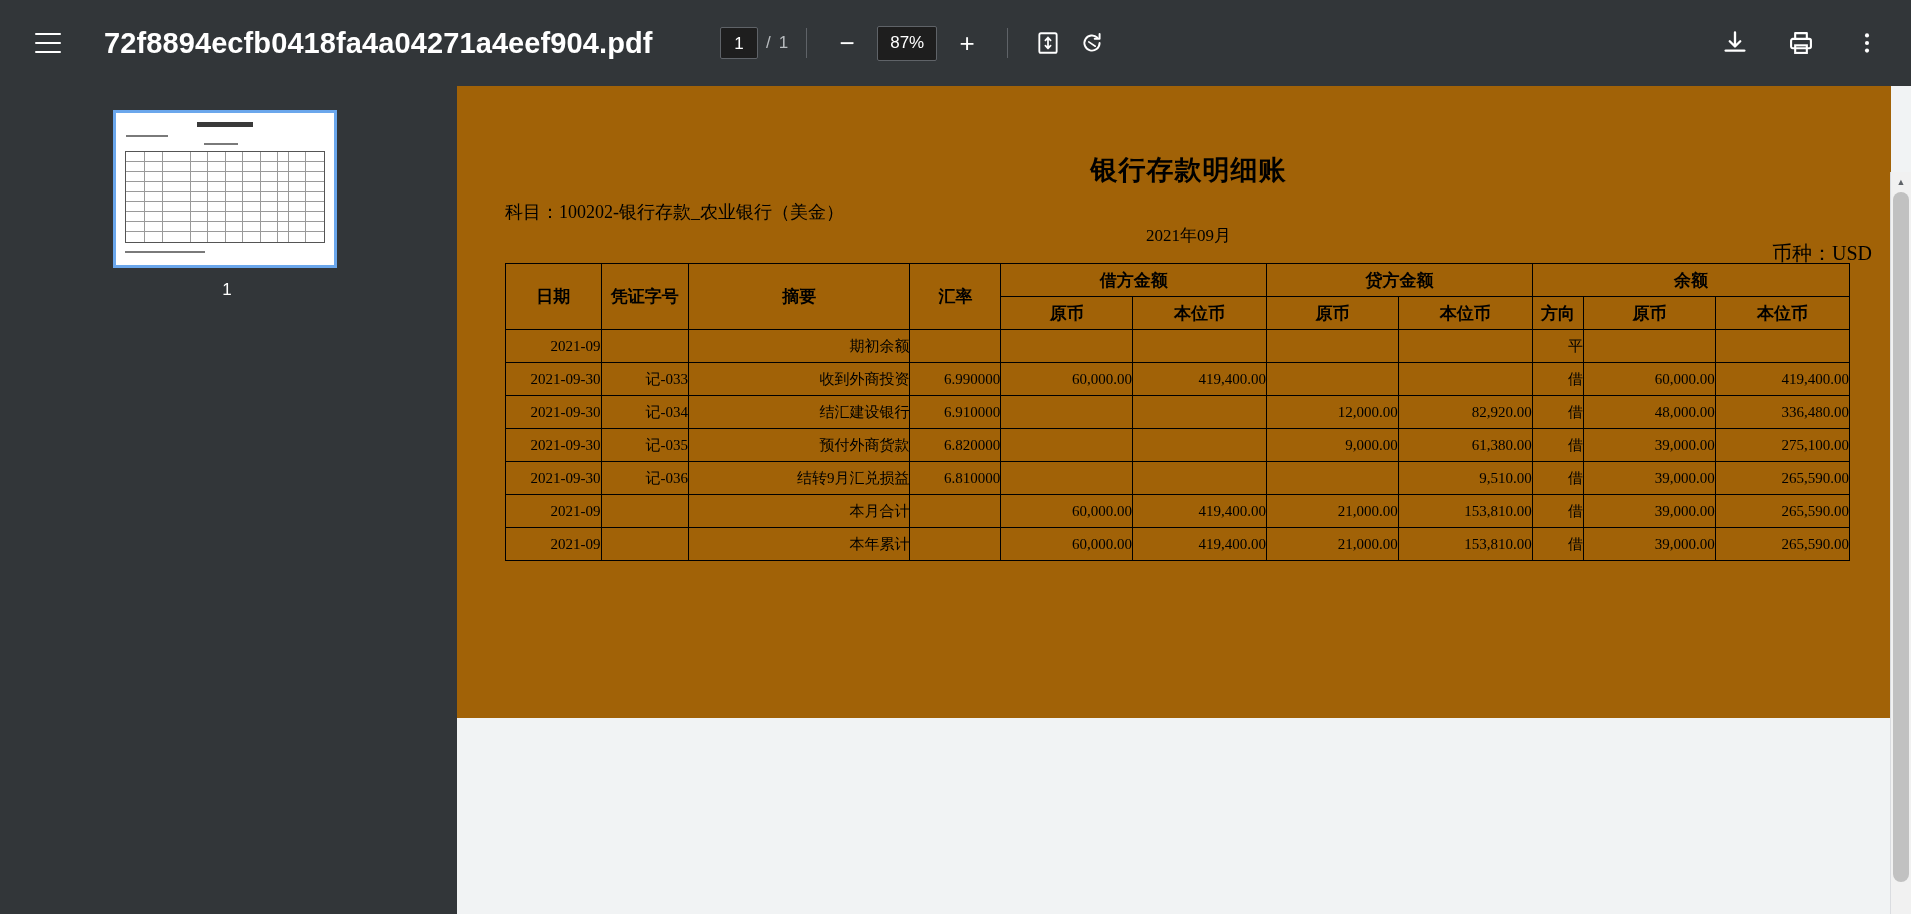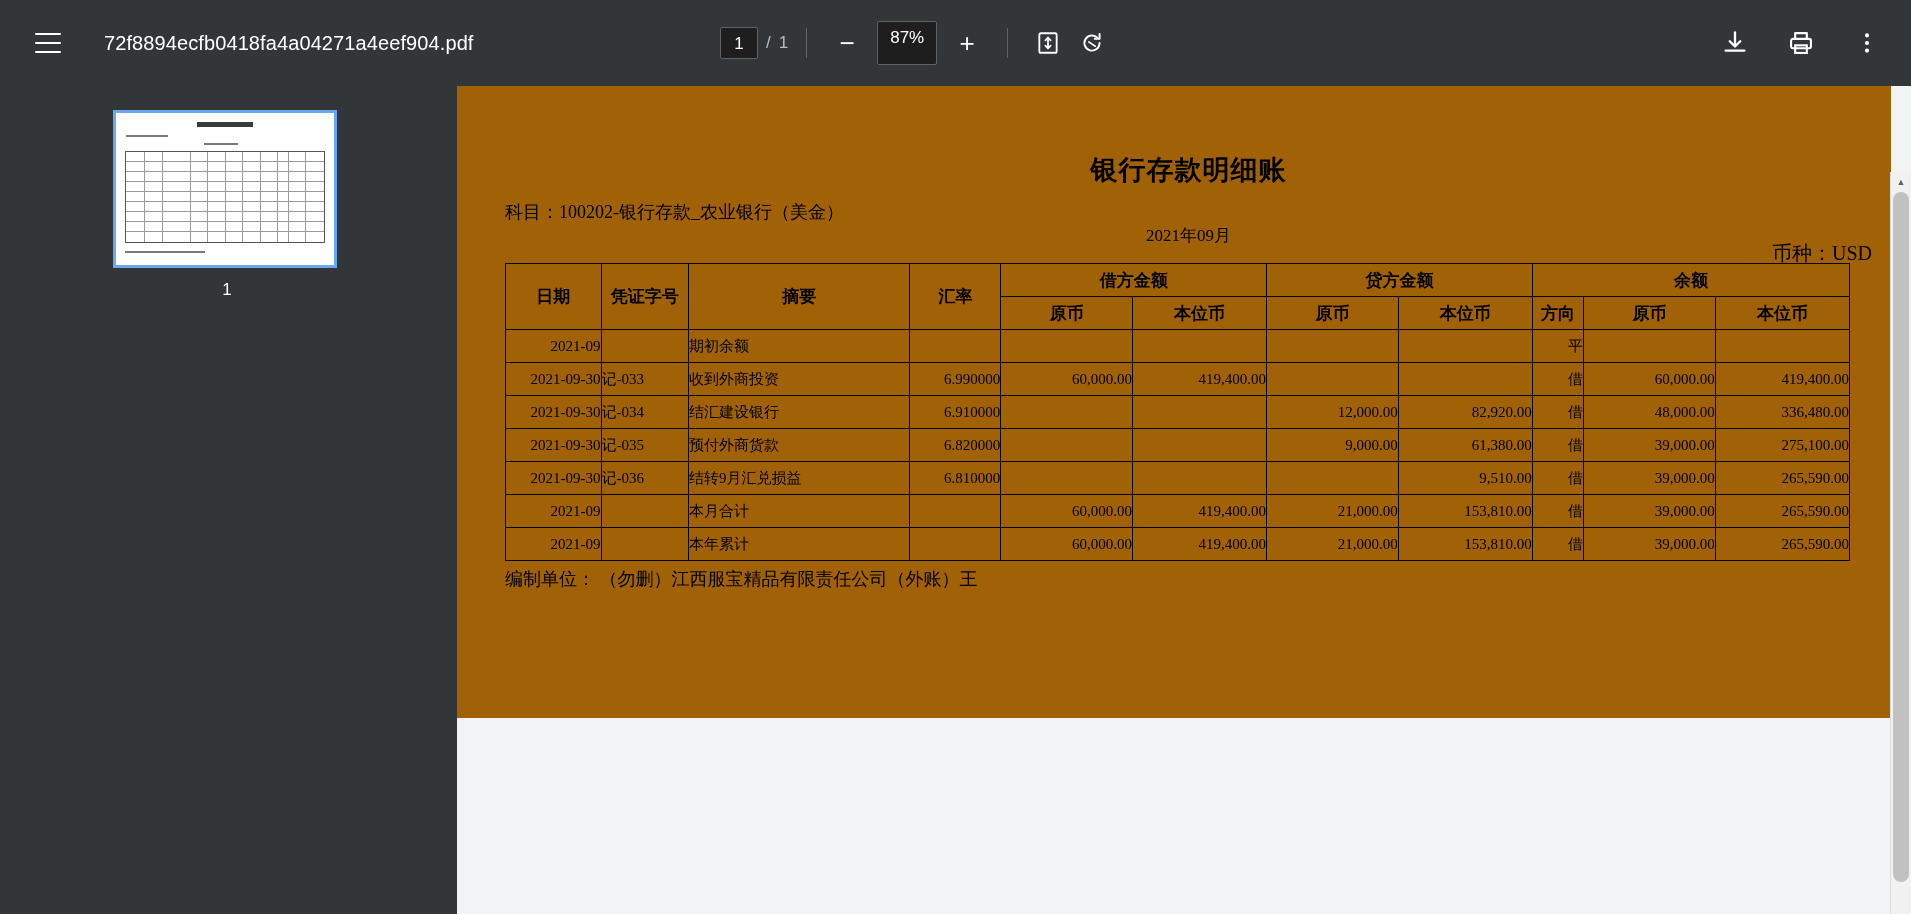--- a/index.html
+++ b/index.html
@@ -37,22 +37,22 @@
   .menu-btn span {
     display: block;
     width: 26px;
     height: 2.5px;
     background: #ffffff;
     margin: 3.2px 0;
     border-radius: 1px;
   }
   .doc-title {
     color: #ffffff;
-    font-size: 20px;
-    font-weight: normal;
+    font-size: 29px;
+    font-weight: bold;
     margin-left: 28px;
     white-space: nowrap;
     letter-spacing: 0.1px;
   }
 
   .center-controls {
     position: absolute;
     left: 720px;
     top: 0;
     height: 86px;
@@ -98,21 +98,21 @@
     color: #ffffff;
   }
   .zoom-sign {
     color: #ffffff;
     font-size: 26px;
     line-height: 1;
     user-select: none;
   }
   .zoom-pct {
     min-width: 60px;
-    height: 44px;
+    height: 35px;
     background: #1e1e1e;
     border: 1px solid #5f6368;
     color: #ffffff;
     font-size: 17px;
     text-align: center;
     line-height: 32px;
     border-radius: 2px;
     box-sizing: border-box;
     margin: 0 8px;
     padding: 0 6px;
@@ -249,21 +249,21 @@
     padding: 0;
     height: 32px;
     vertical-align: middle;
   }
   table.ledger th {
     font-weight: bold;
     font-size: 17px;
     text-align: center;
   }
   td.c { text-align: right; }
-  td.l { text-align: left; padding-left: 8px; }
+  td.l { text-align: right; padding-left: 8px; }
   td.r { text-align: right; padding-right: 8px; }
   .doc-footer {
     font-size: 18px;
     margin-top: 6px;
   }
 
   
   .scrollbar {
     position: absolute;
     right: 0; top: 86px;
@@ -616,21 +616,20 @@
               <td class="r">419,400.00</td>
               <td class="r">21,000.00</td>
               <td class="r">153,810.00</td>
               <td class="c">借</td>
               <td class="r">39,000.00</td>
               <td class="r">265,590.00</td>
             </tr>
           </tbody>
         </table>
 
-        <div class="doc-footer">编制单位： （勿删）江西服宝精品有限责任公司（外账）王</div>
       </div>
     </div>
   </div>
 
   <div class="scrollbar">
     <div class="sb-arrow">▲</div>
     <div class="sb-thumb"></div>
 
   </div>
 </div>

